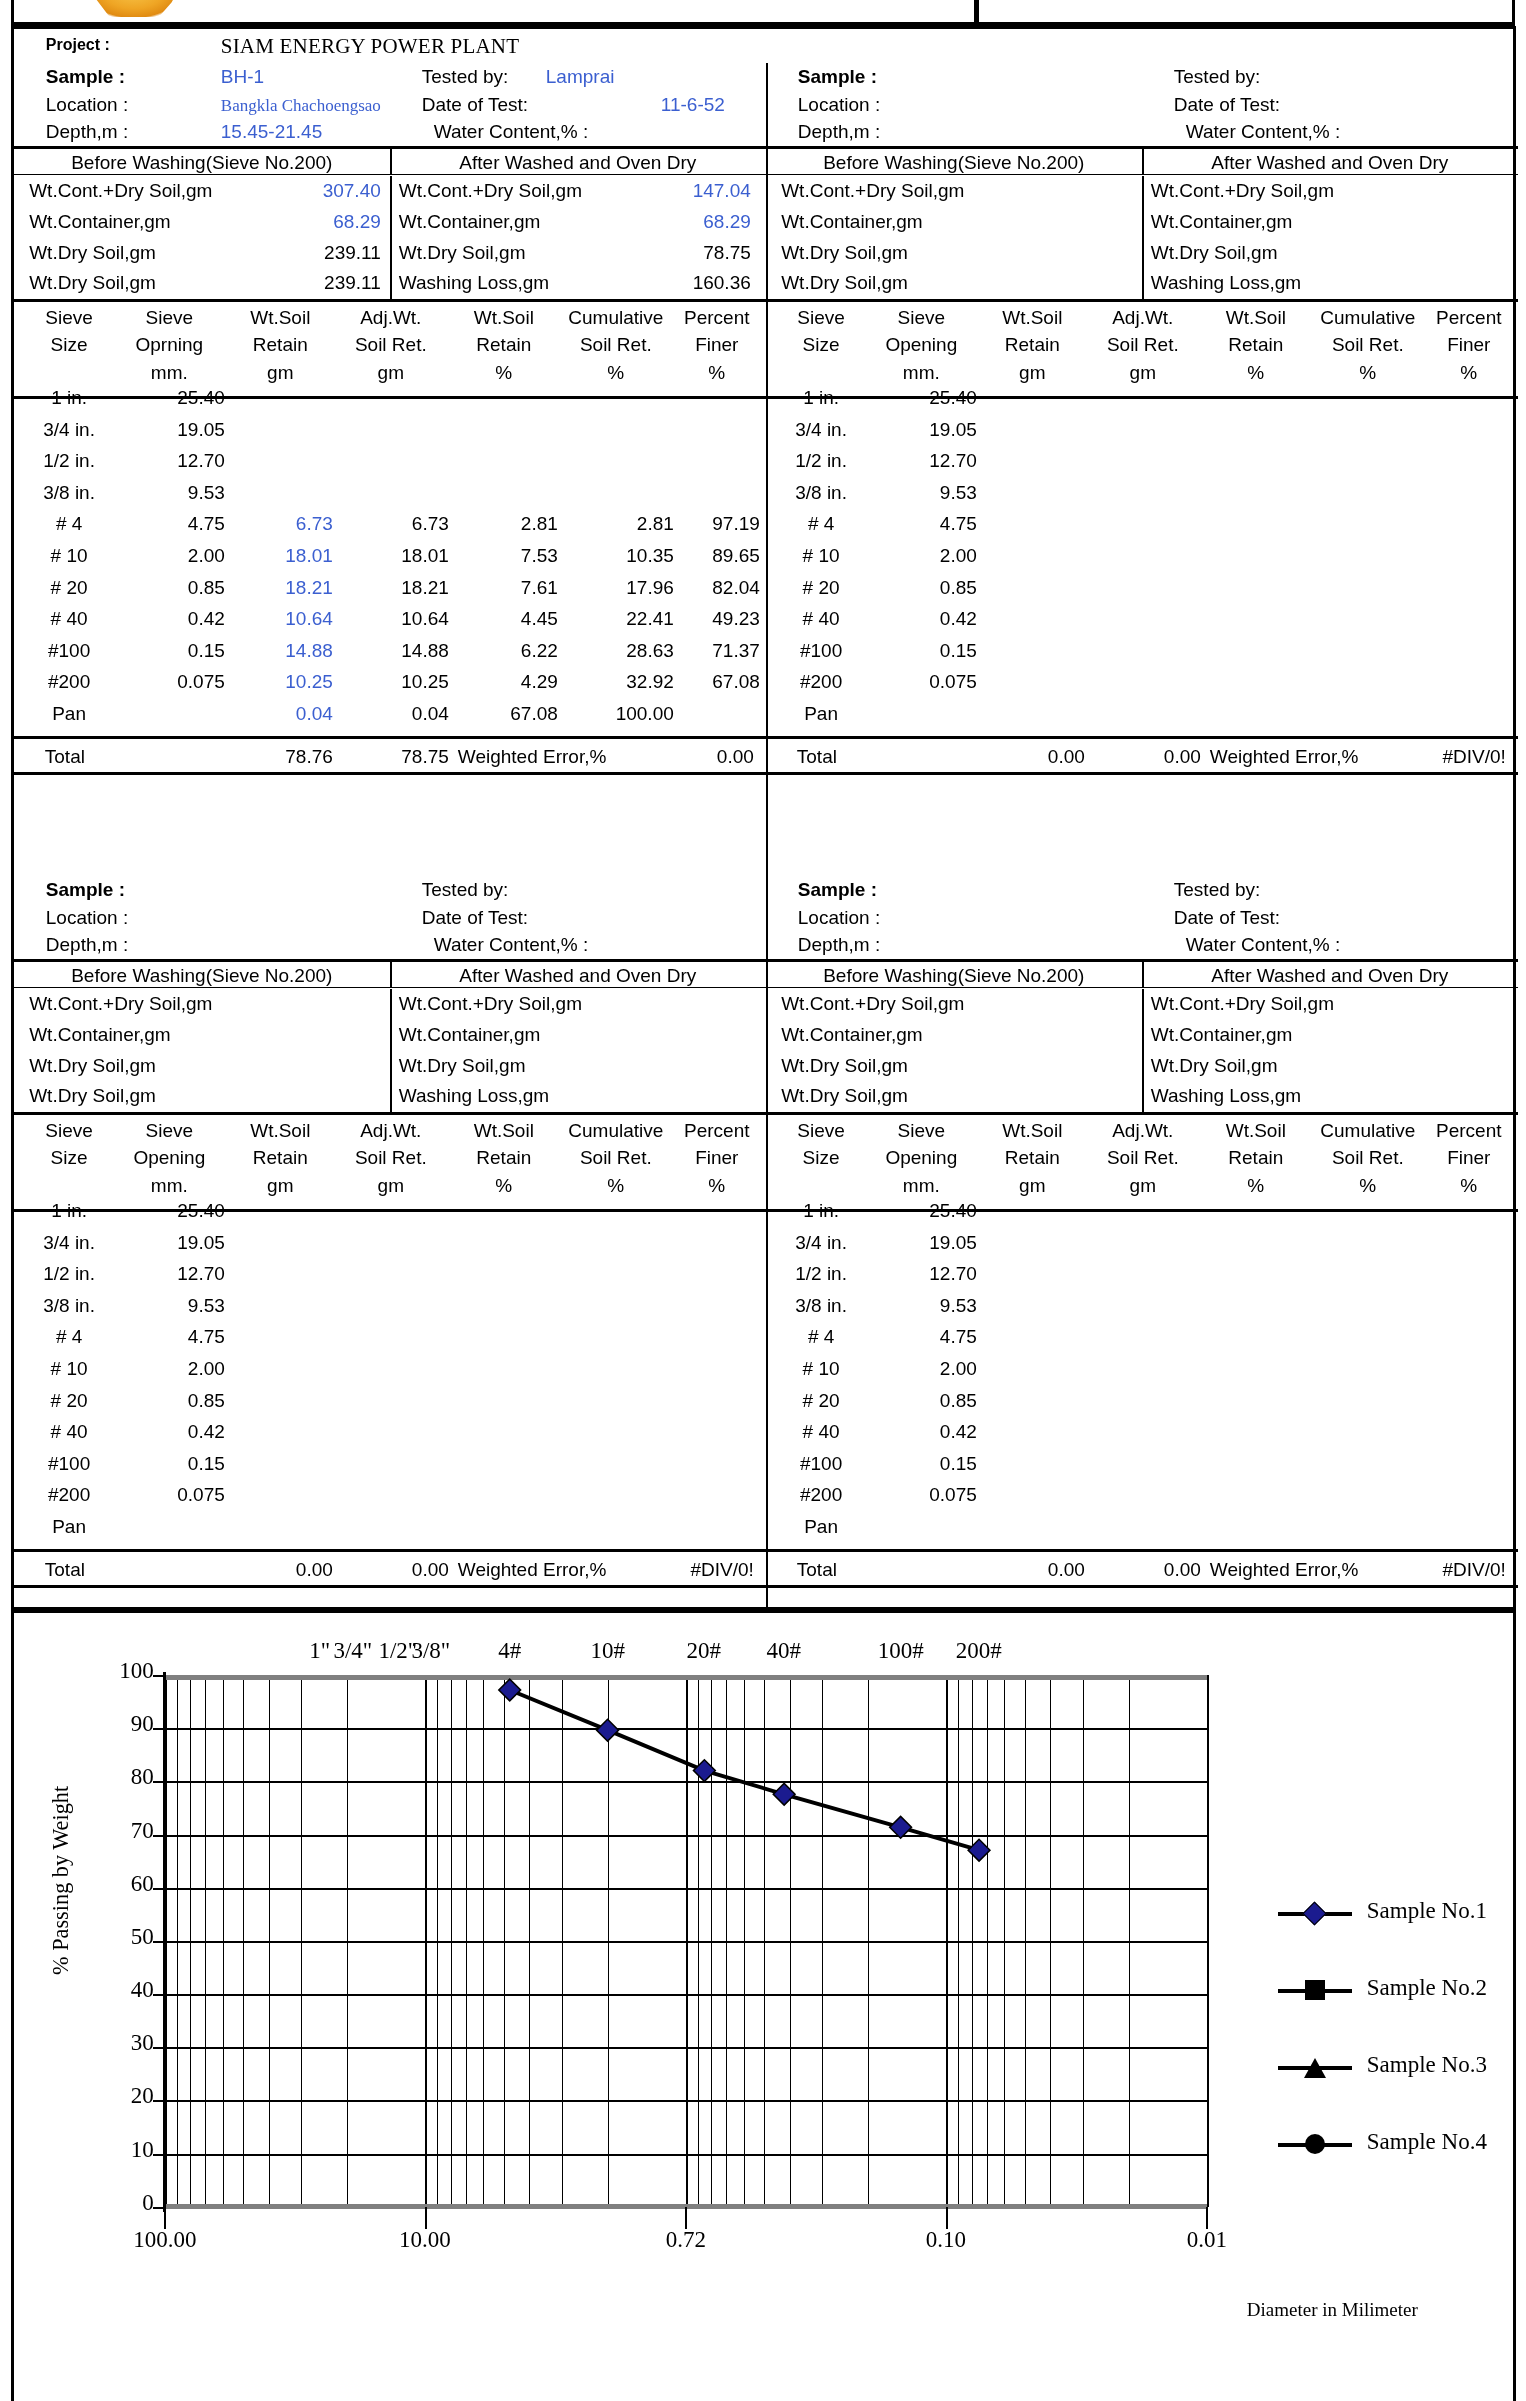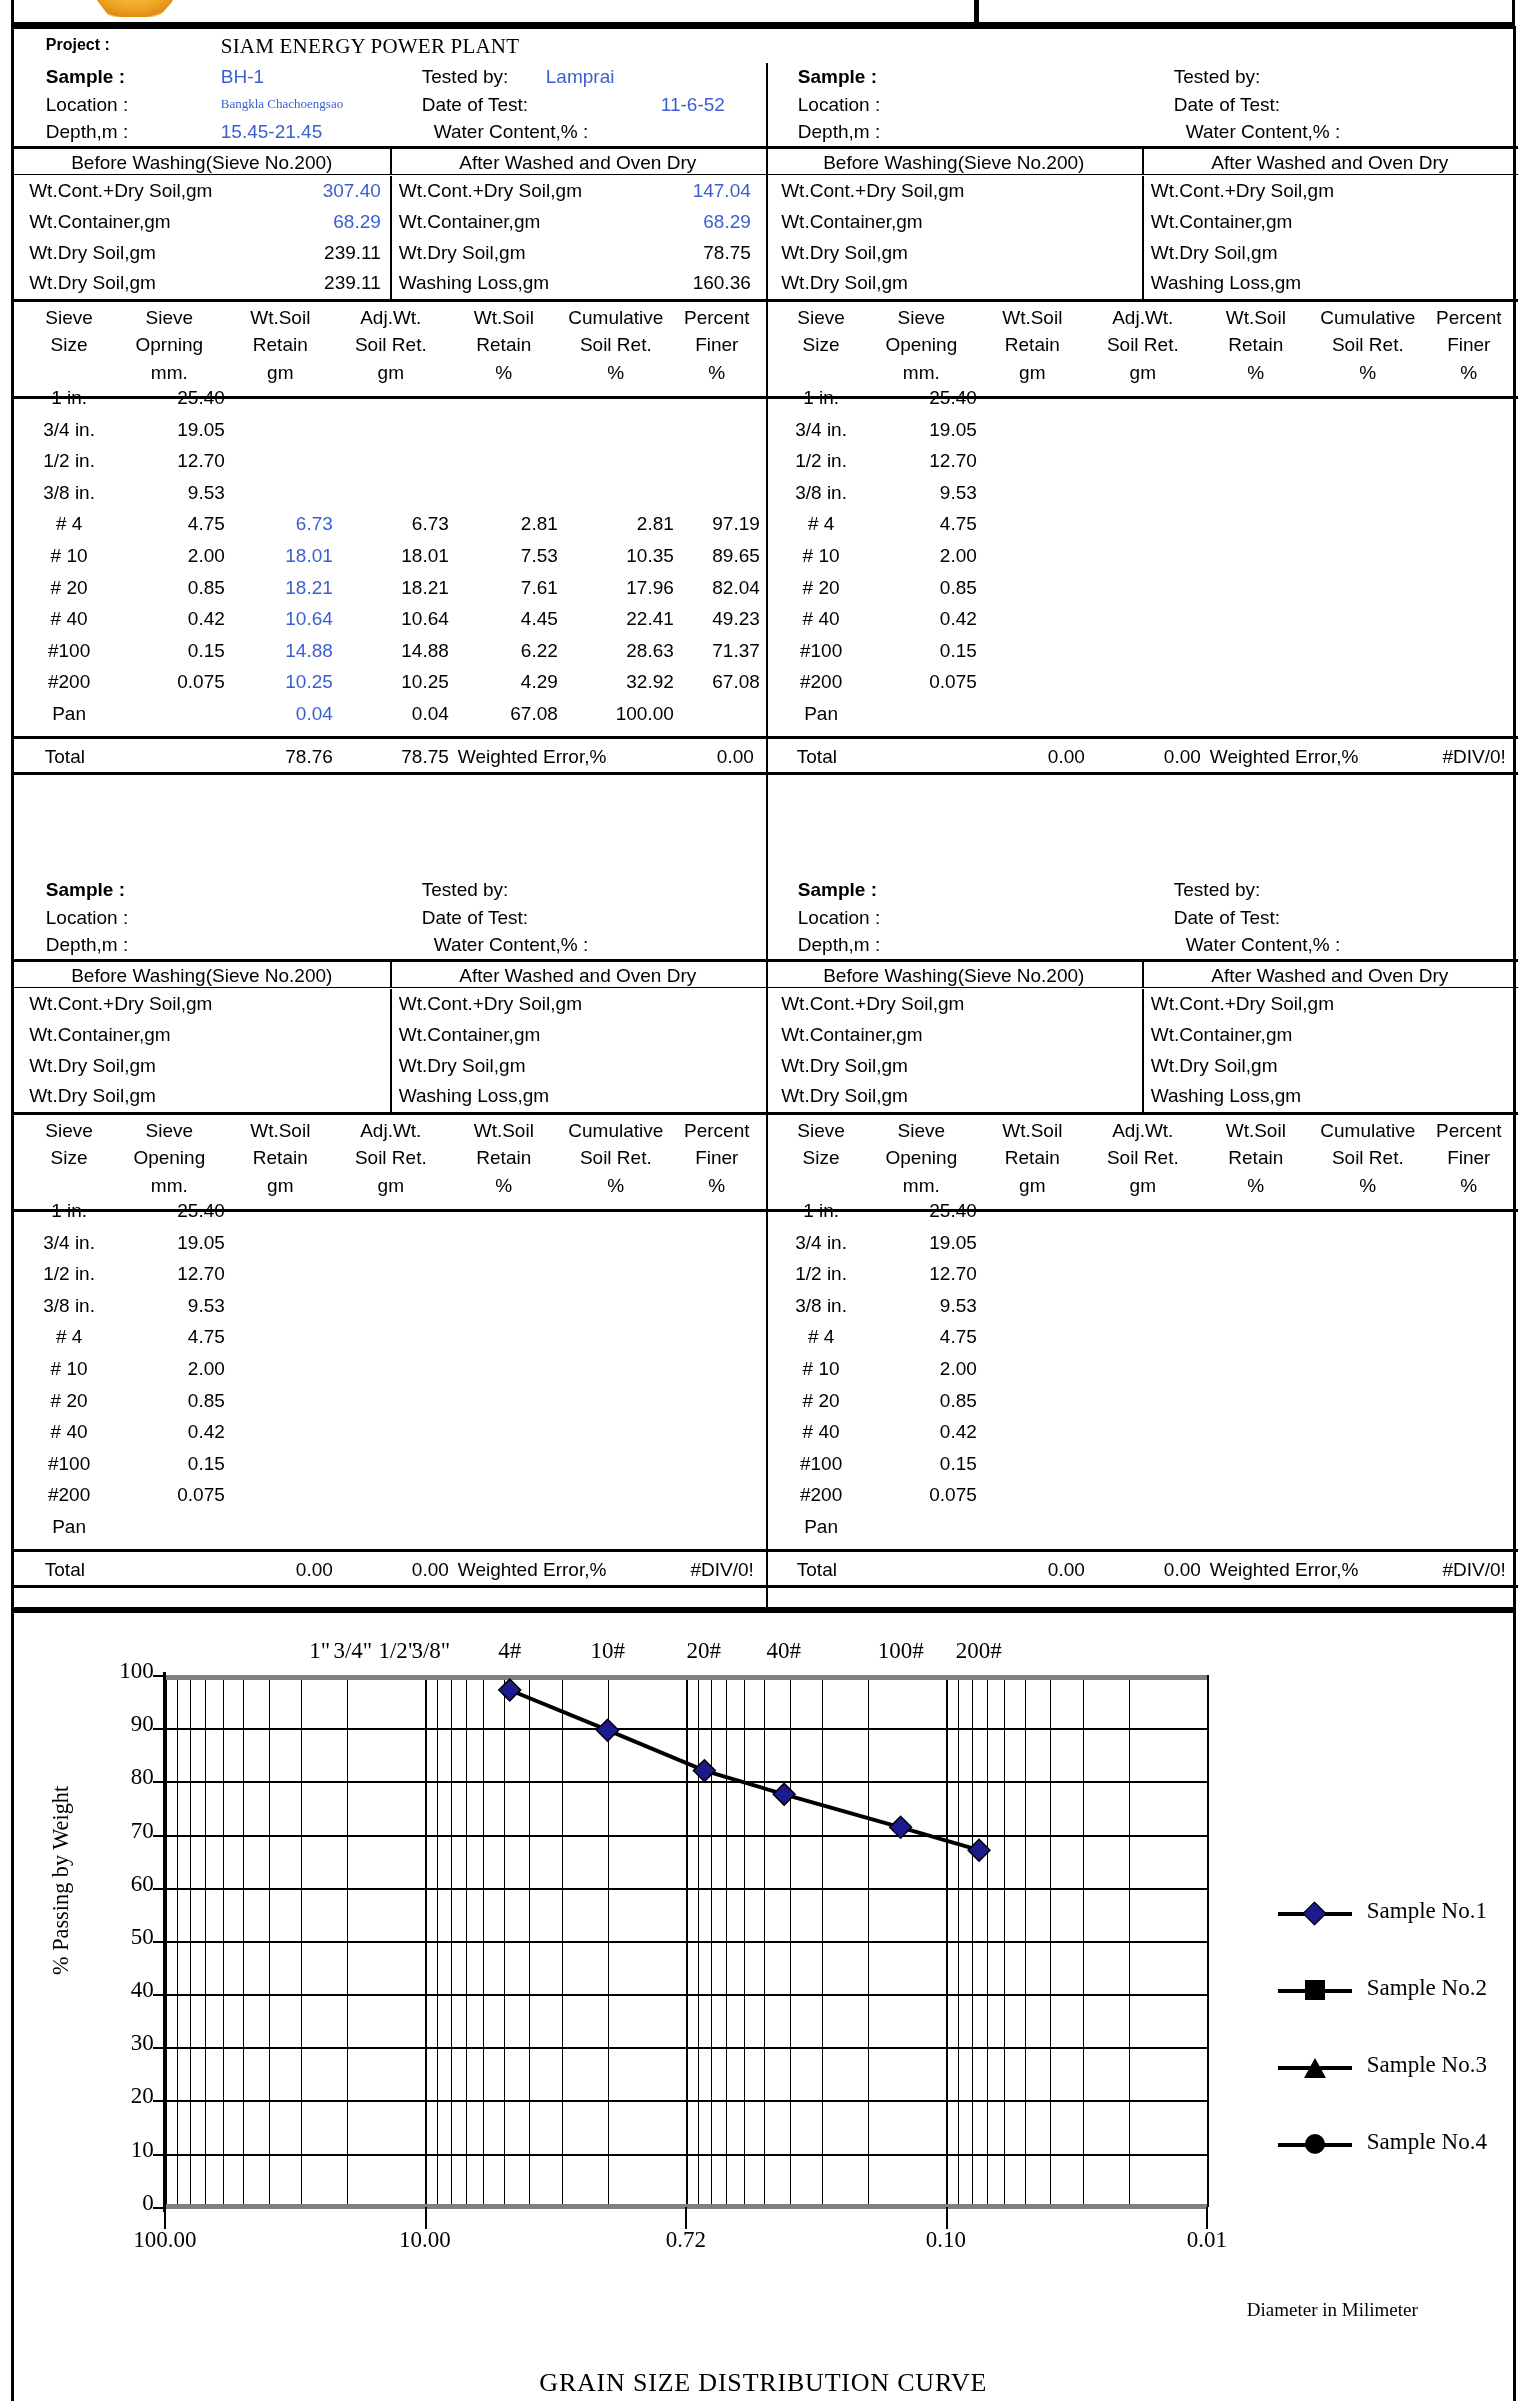--- a/index.html
+++ b/index.html
@@ -40,21 +40,21 @@
   .block.row1  { top:34px; }
   .block.row2  { top:847px; }
   .vsep { position:absolute; left:752px; width:2.3px; background:#000; }
 
   
   .info { position:absolute; left:0; top:0; width:100%; height:83px; }
   .info .r { position:absolute; left:0; width:100%; height:28px; }
   .info .r1 { top:0; } .info .r2 { top:28px; } .info .r3 { top:55px; }
   .ilab { position:absolute; font-size:19px; white-space:nowrap; }
   .ival { position:absolute; font-size:19px; color:#3b5fd0; white-space:nowrap; }
-  .ival.serif { font-family:"Liberation Serif", serif; font-size:13px; }
+  .ival.serif { font-family:"Liberation Serif", serif; font-size:17px; }
   .b { font-weight:bold; }
 
   .c-sample { left:32px; top:3.1px; }
   .v-sample { left:207px; top:3.1px; }
   .c-testedby { left:408px; top:3.1px; }
   .v-testedby { left:532px; top:3.1px; }
   .c-location { left:32px; top:3.1px; }
   .v-location { left:207px; top:5.4px; }
   .c-dateoftest { left:408px; top:3.1px; }
   .v-dateoftest { left:647px; top:3.1px; }
@@ -934,21 +934,20 @@
         </div>
       </div>
 
   <div class="vsep" style="top: 34px; height: 813px;"></div>
       <div class="vsep" style="top: 847px; height: 734px;"></div>
     </div>
 
   <div class="chart-frame">
     <div class="ylabel">% Passing by Weight</div>
     <div class="xlabel">Diameter in Milimeter</div>
-    <div class="chart-title">GRAIN SIZE DISTRIBUTION CURVE</div>
 
     <div class="plot">
       <div class="plot-inner" id="plot-host">
           <div class="gline-v major" style="left: 0px;"></div>
           <div class="gline-v major" style="left: 260px;"></div>
           <div class="gline-v" style="left: 182px;"></div>
           <div class="gline-v" style="left: 136px;"></div>
           <div class="gline-v" style="left: 104px;"></div>
           <div class="gline-v" style="left: 78px;"></div>
           <div class="gline-v" style="left: 58px;"></div>

